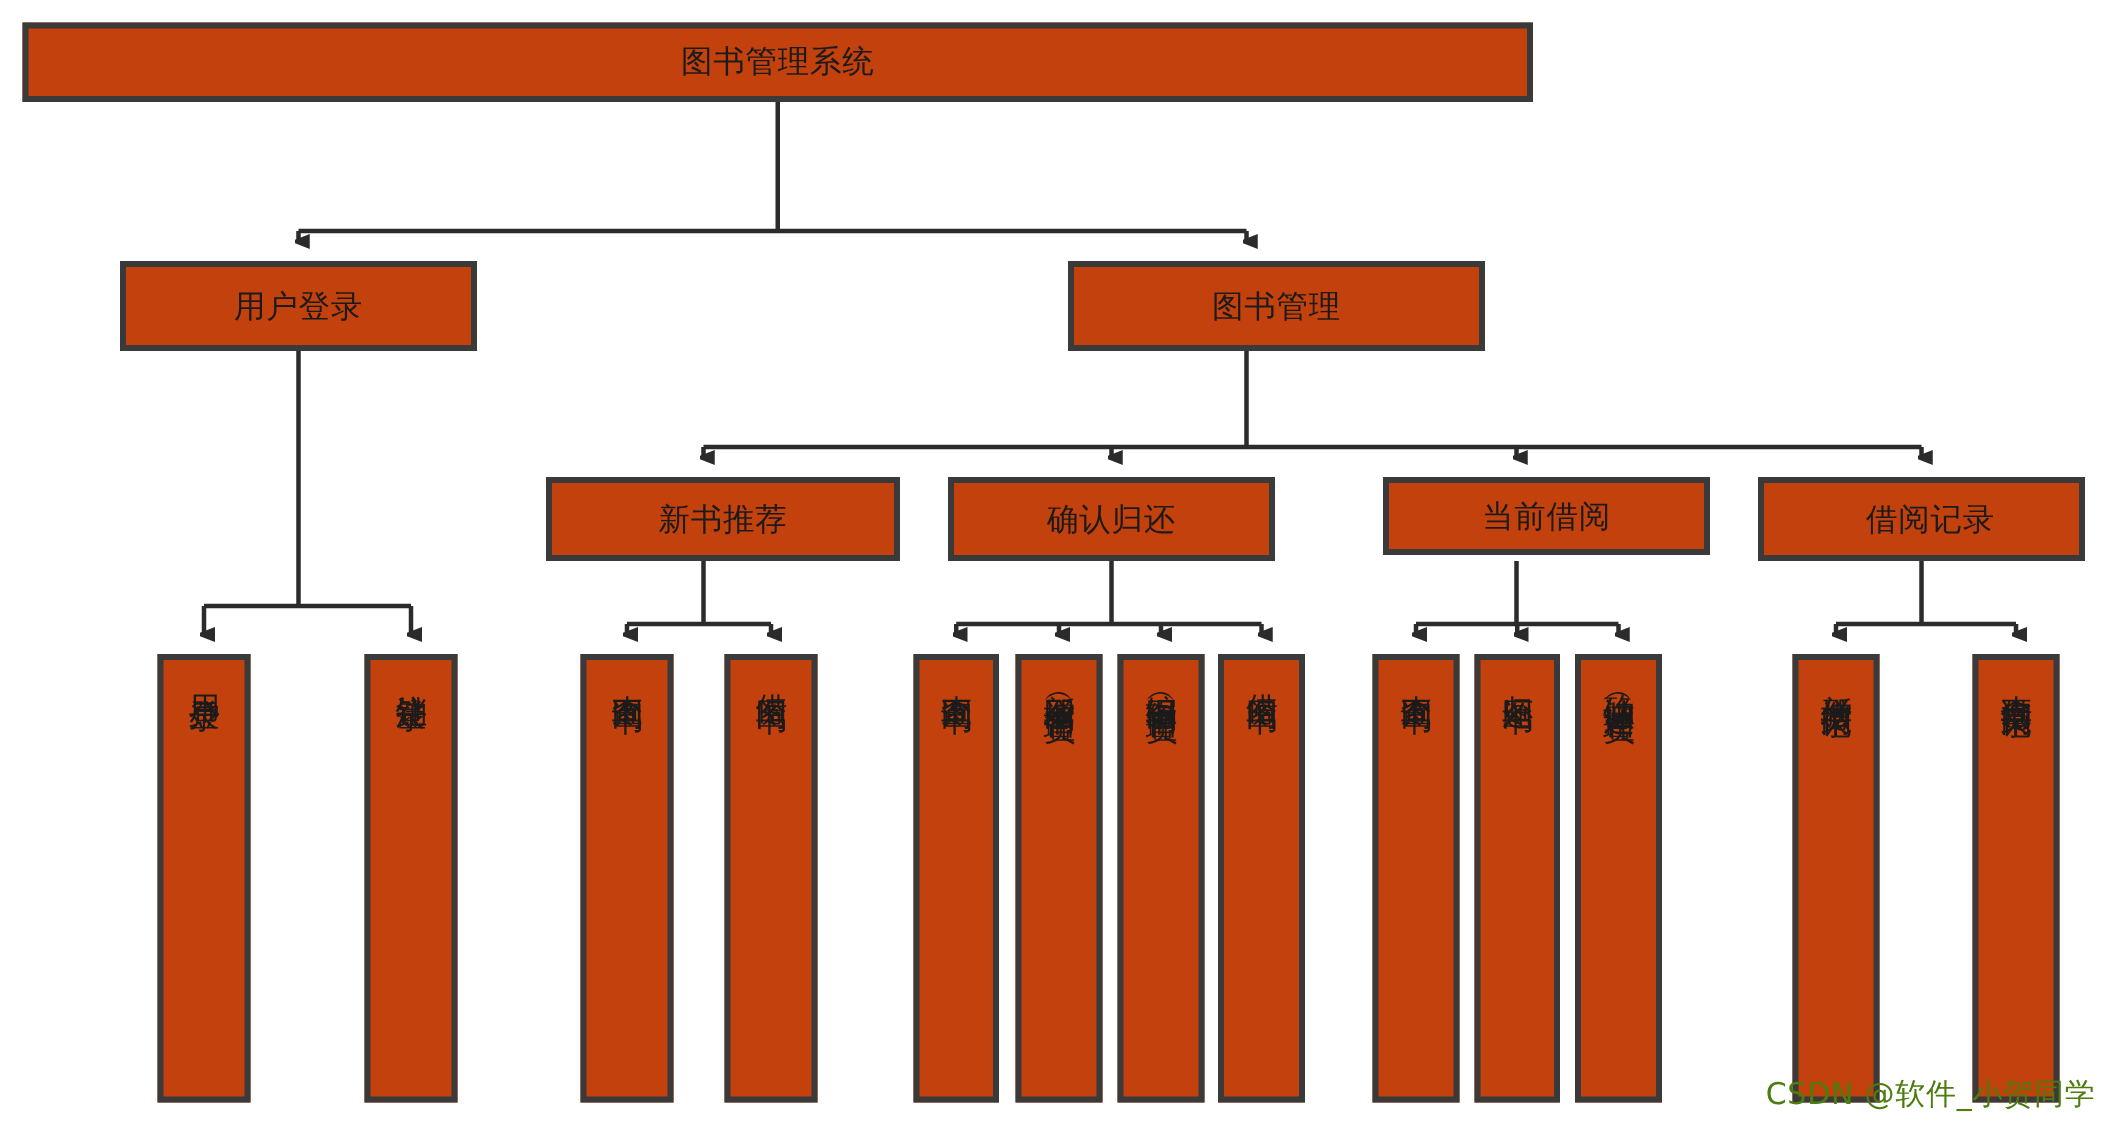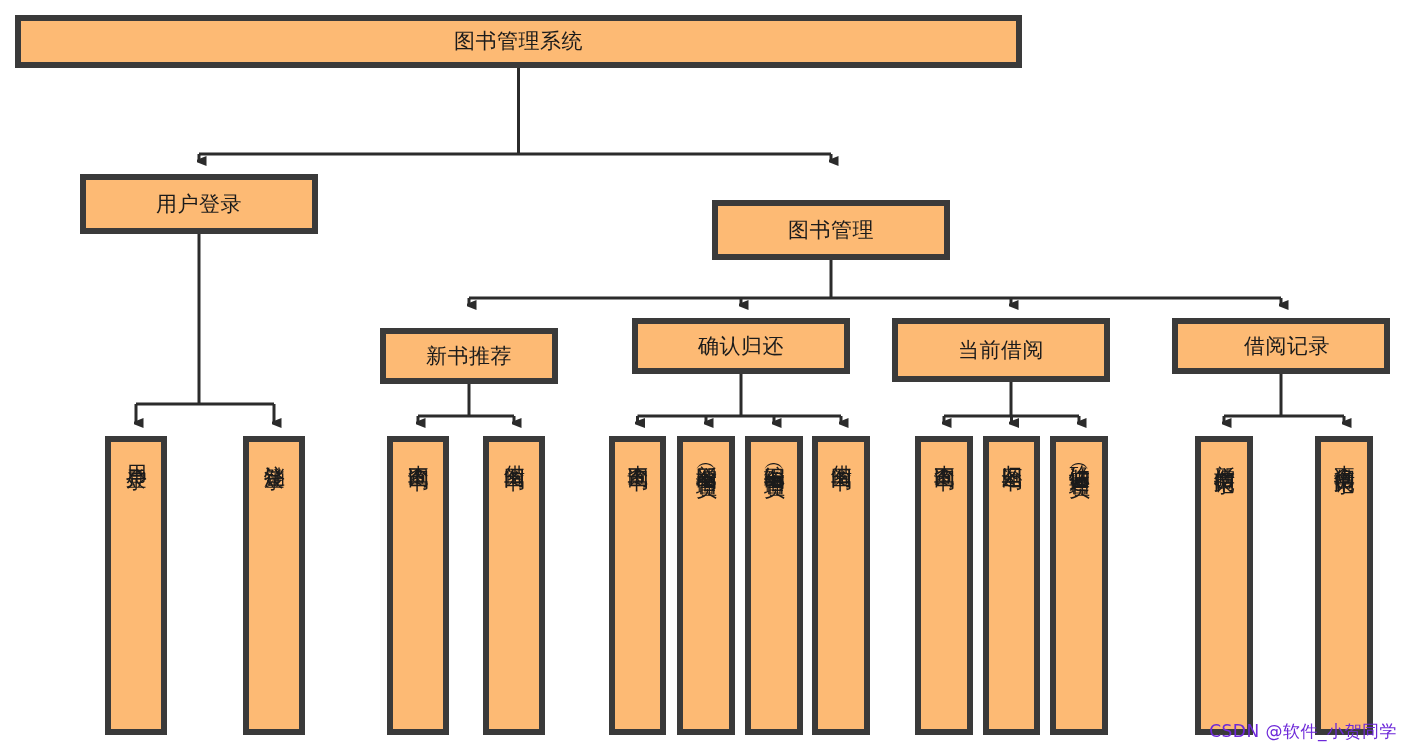--- a/index.html
+++ b/index.html
@@ -22,22 +22,22 @@
     position: absolute;
     left: 0;
     top: 0;
     width: 1405px;
     height: 747px;
     pointer-events: none;
   }
   .node {
     position: absolute;
     box-sizing: border-box;
-    background: #fdba74;
-    border: 6px solid #a3a3a3;
+    background: #c2410c;
+    border: 4px solid #a3a3a3;
     display: flex;
     align-items: center;
     justify-content: center;
     color: #1b1b1b;
   }
   .node-label {
     font-size: 21px;
     line-height: 1.25;
     letter-spacing: 0.5px;
     white-space: nowrap;
@@ -58,22 +58,22 @@
     text-orientation: upright;
     font-size: 21px;
     line-height: 1.18;
     letter-spacing: 2px;
     white-space: nowrap;
   }
   #watermark {
     position: absolute;
     right: 8px;
     bottom: 4px;
-    font-size: 17px;
-    color: #6d28d9;
+    font-size: 20px;
+    color: #4d7c0f;
     letter-spacing: 0.5px;
     white-space: nowrap;
     font-family: "DejaVu Sans", "Liberation Sans", sans-serif;
   }
 </style>
 </head>
 <body>
 
 <div id="diagram-root">
 
@@ -120,30 +120,30 @@
       </g>
   </svg>
 
   <div id="node-layer">
       <div class="node horiz" style="left: 15px; top: 15px; width: 1007px; height: 53px; border-color: rgb(58, 58, 58);">
         <span class="node-label">图书管理系统</span>
       </div>
       <div class="node horiz" style="left: 80px; top: 174px; width: 238px; height: 60px; border-color: rgb(58, 58, 58);">
         <span class="node-label">用户登录</span>
       </div>
-      <div class="node horiz" style="left: 712px; top: 174px; width: 238px; height: 60px; border-color: rgb(58, 58, 58); margin-top: 26px;">
+      <div class="node horiz" style="left: 712px; top: 174px; width: 278px; height: 60px; border-color: rgb(58, 58, 58);">
         <span class="node-label">图书管理</span>
       </div>
-      <div class="node horiz" style="left: 380px; top: 318px; width: 178px; height: 56px; border-color: rgb(58, 58, 58); margin-top: 10px;">
+      <div class="node horiz" style="left: 364px; top: 318px; width: 236px; height: 56px; border-color: rgb(58, 58, 58);">
         <span class="node-label">新书推荐</span>
       </div>
       <div class="node horiz" style="left: 632px; top: 318px; width: 218px; height: 56px; border-color: rgb(58, 58, 58);">
         <span class="node-label">确认归还</span>
       </div>
-      <div class="node horiz" style="left: 892px; top: 318px; width: 218px; height: 64px; border-color: rgb(58, 58, 58);">
+      <div class="node horiz" style="left: 922px; top: 318px; width: 218px; height: 52px; border-color: rgb(58, 58, 58);">
         <span class="node-label">当前借阅</span>
       </div>
       <div class="node horiz" style="left: 1172px; top: 318px; width: 218px; height: 56px; border-color: rgb(58, 58, 58); padding-left: 12px;">
         <span class="node-label">借阅记录</span>
       </div>
       <div class="node vert" style="left: 105px; top: 436px; width: 62px; height: 299px; border-color: rgb(58, 58, 58);">
         <span class="node-label">用户登录</span>
       </div>
       <div class="node vert" style="left: 243px; top: 436px; width: 62px; height: 299px; border-color: rgb(58, 58, 58);">
         <span class="node-label">注销登录</span>

